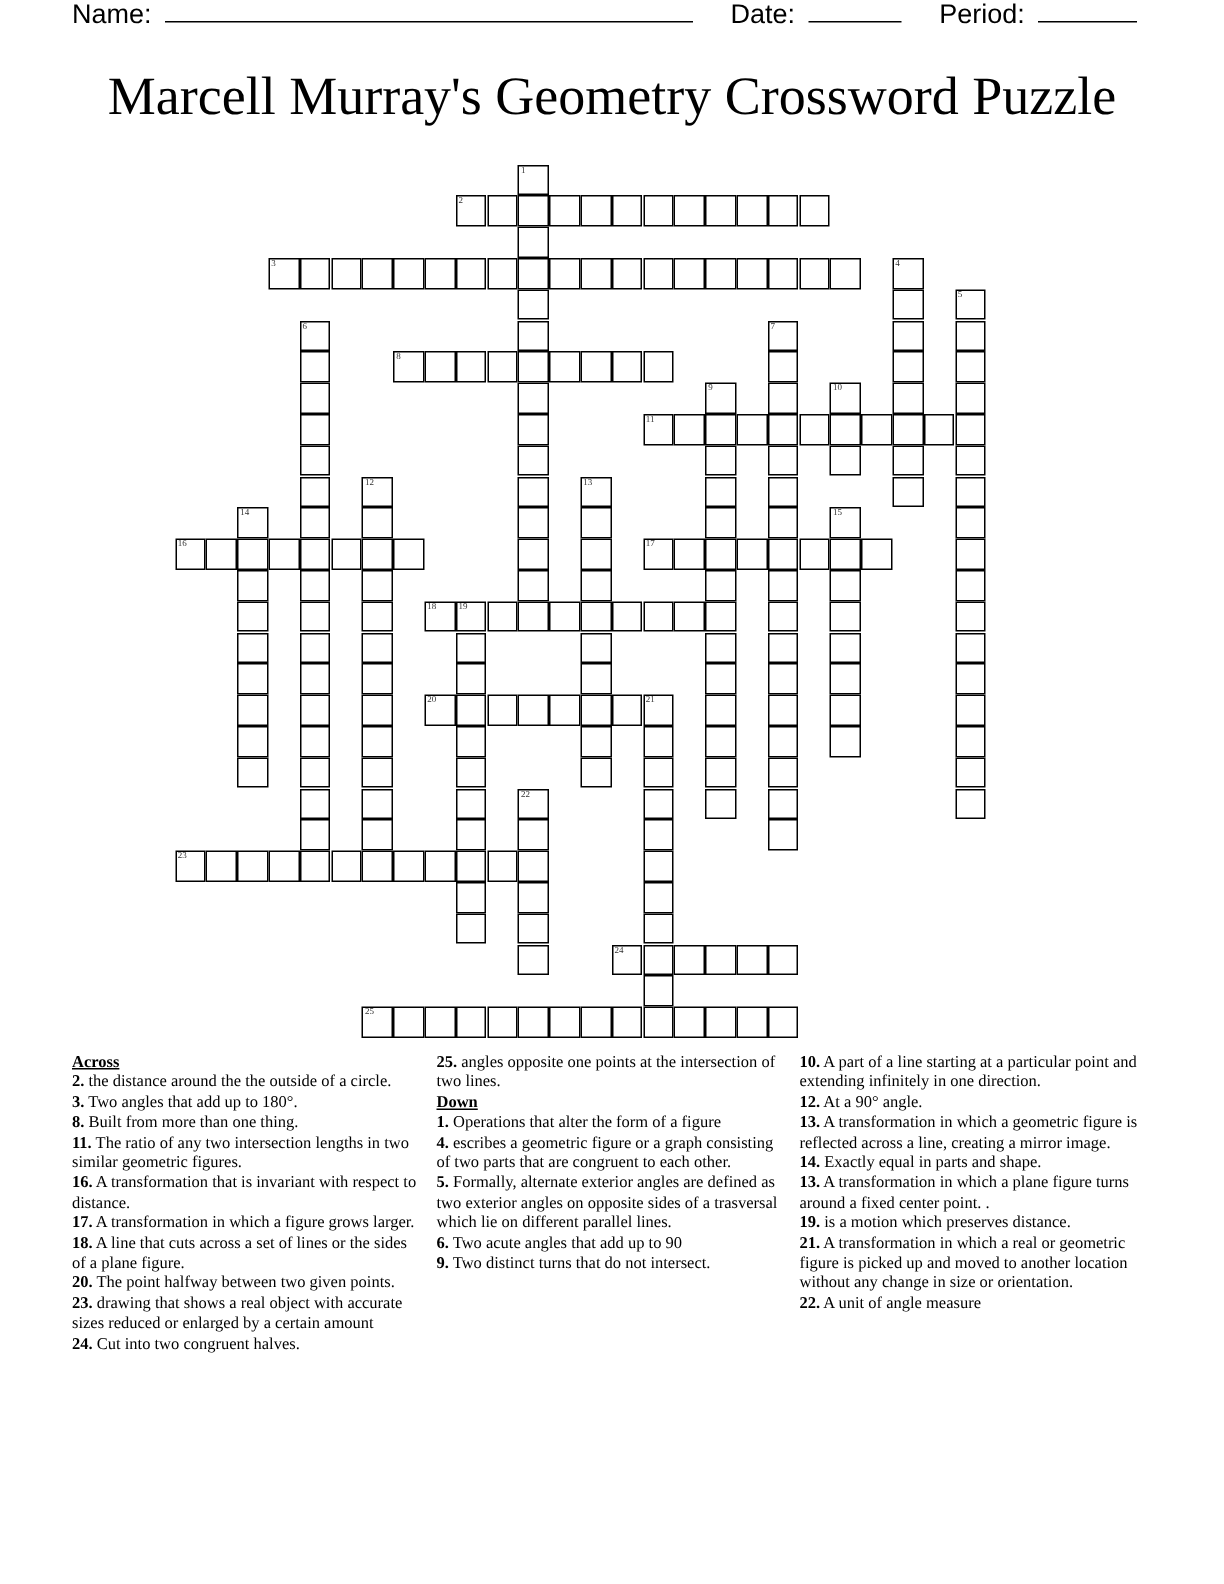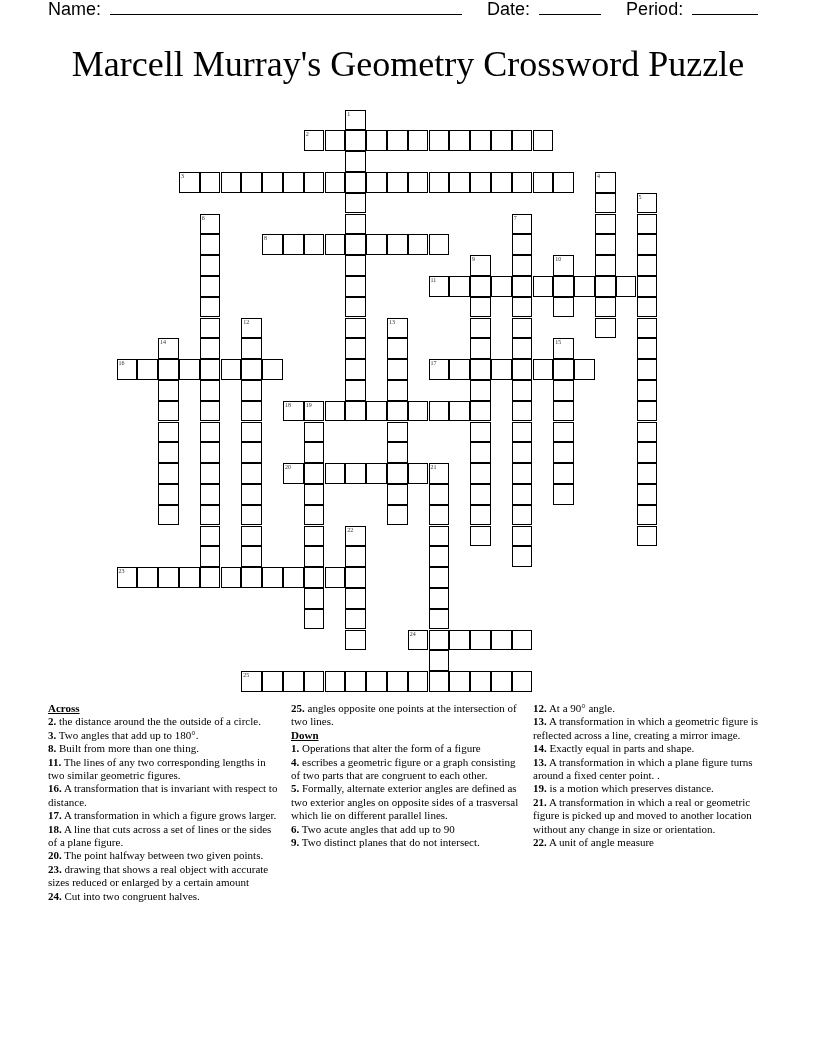--- a/index.html
+++ b/index.html
@@ -349,40 +349,41 @@
     <div class="cell" style="left: 353.6px; top: 561.6px;"></div>
     <div class="cell" style="left: 374.4px; top: 561.6px;"></div>
     <div class="cell" style="left: 395.2px; top: 561.6px;"></div>
   </div>
 
 <div class="clues col1">
   <div class="clue-heading">Across</div>
   <div class="clue"><b>2.</b><span> the distance around the the outside of a circle.</span></div>
   <div class="clue"><b>3.</b><span> Two angles that add up to 180°.</span></div>
   <div class="clue"><b>8.</b><span> Built from more than one thing.</span></div>
-  <div class="clue"><b>11.</b><span> The lines of any two corresponding lengths in two similar geometric figures.</span></div>
+  <div class="clue"><b>11.</b><span> The ratio of any two intersection lengths in two similar geometric figures.</span></div>
   <div class="clue"><b>16.</b><span> A transformation that is invariant with respect to distance.</span></div>
   <div class="clue"><b>17.</b><span> A transformation in which a figure grows larger.</span></div>
   <div class="clue"><b>18.</b><span> A line that cuts across a set of lines or the sides of a plane figure.</span></div>
   <div class="clue"><b>20.</b><span> The point halfway between two given points.</span></div>
   <div class="clue"><b>23.</b><span> drawing that shows a real object with accurate sizes reduced or enlarged by a certain amount</span></div>
   <div class="clue"><b>24.</b><span> Cut into two congruent halves.</span></div>
 </div>
 
 <div class="clues col2">
   <div class="clue"><b>25.</b><span> angles opposite one points at the intersection of two lines.</span></div>
   <div class="clue-heading">Down</div>
   <div class="clue"><b>1.</b><span> Operations that alter the form of a figure</span></div>
   <div class="clue"><b>4.</b><span> escribes a geometric figure or a graph consisting of two parts that are congruent to each other.</span></div>
   <div class="clue"><b>5.</b><span> Formally, alternate exterior angles are defined as two exterior angles on opposite sides of a trasversal which lie on different parallel lines.</span></div>
   <div class="clue"><b>6.</b><span> Two acute angles that add up to 90</span></div>
-  <div class="clue"><b>9.</b><span> Two distinct planes that do not intersect.</span></div>
+  <div class="clue"><b>9.</b><span> Two distinct turns that do not intersect.</span></div>
 </div>
 
 <div class="clues col3">
+  <div class="clue"><b>10.</b><span> A part of a line starting at a particular point and extending infinitely in one direction.</span></div>
   <div class="clue"><b>12.</b><span> At a 90° angle.</span></div>
   <div class="clue"><b>13.</b><span> A transformation in which a geometric figure is reflected across a line, creating a mirror image.</span></div>
   <div class="clue"><b>14.</b><span> Exactly equal in parts and shape.</span></div>
   <div class="clue"><b>13.</b><span> A transformation in which a plane figure turns around a fixed center point. .</span></div>
   <div class="clue"><b>19.</b><span> is a motion which preserves distance.</span></div>
   <div class="clue"><b>21.</b><span> A transformation in which a real or geometric figure is picked up and moved to another location without any change in size or orientation.</span></div>
   <div class="clue"><b>22.</b><span> A unit of angle measure</span></div>
 </div>
 
 </body></html>

